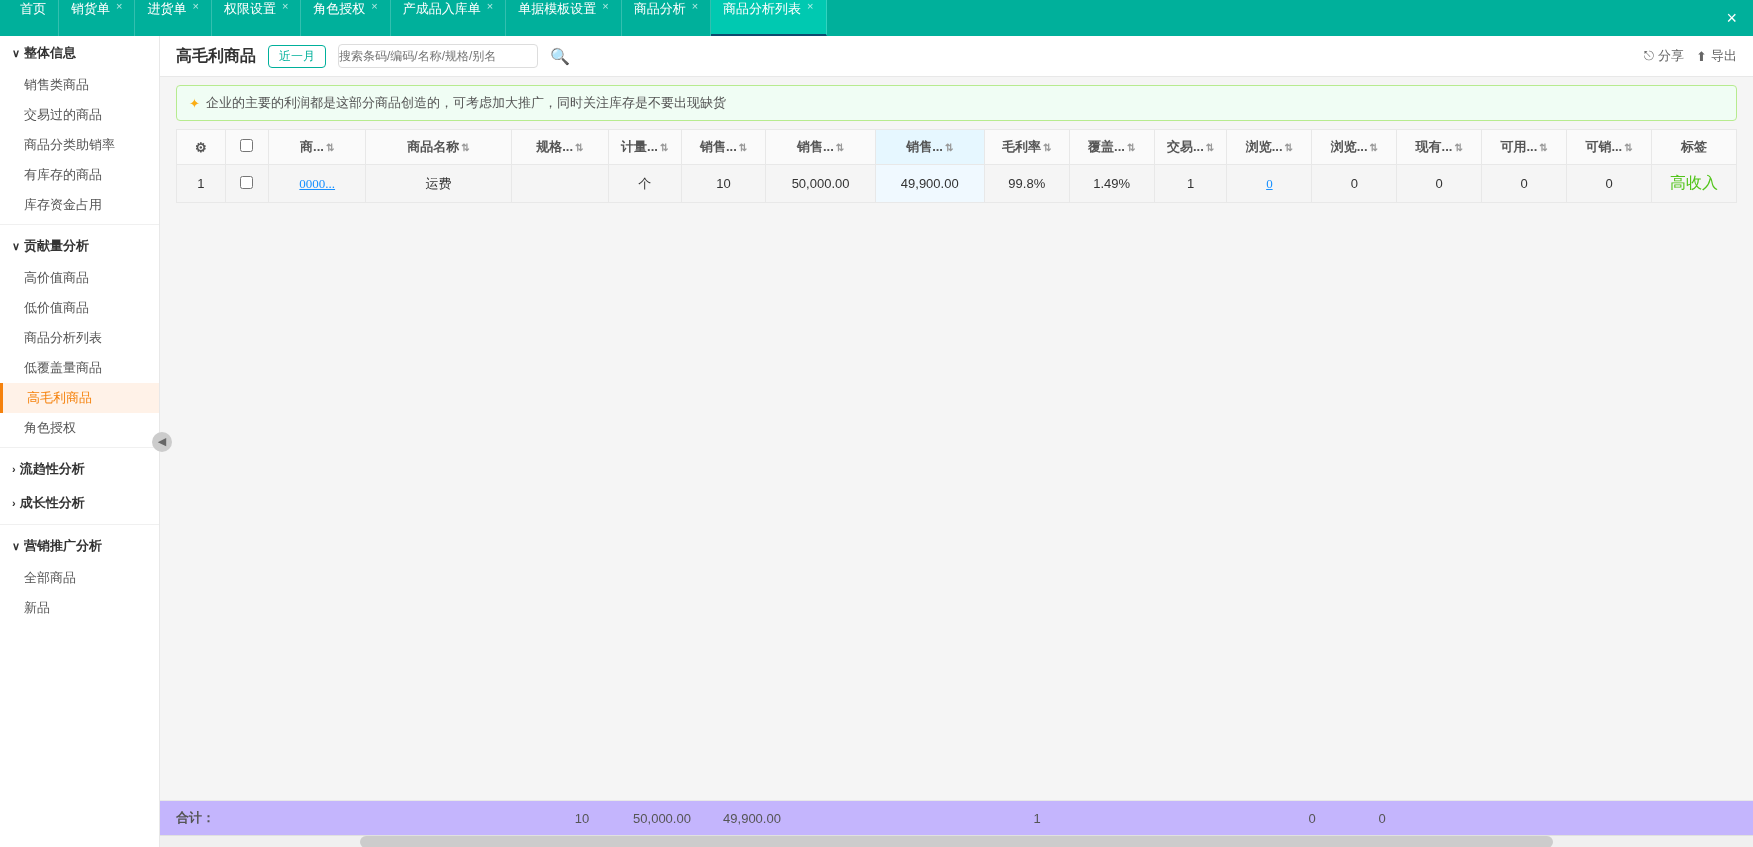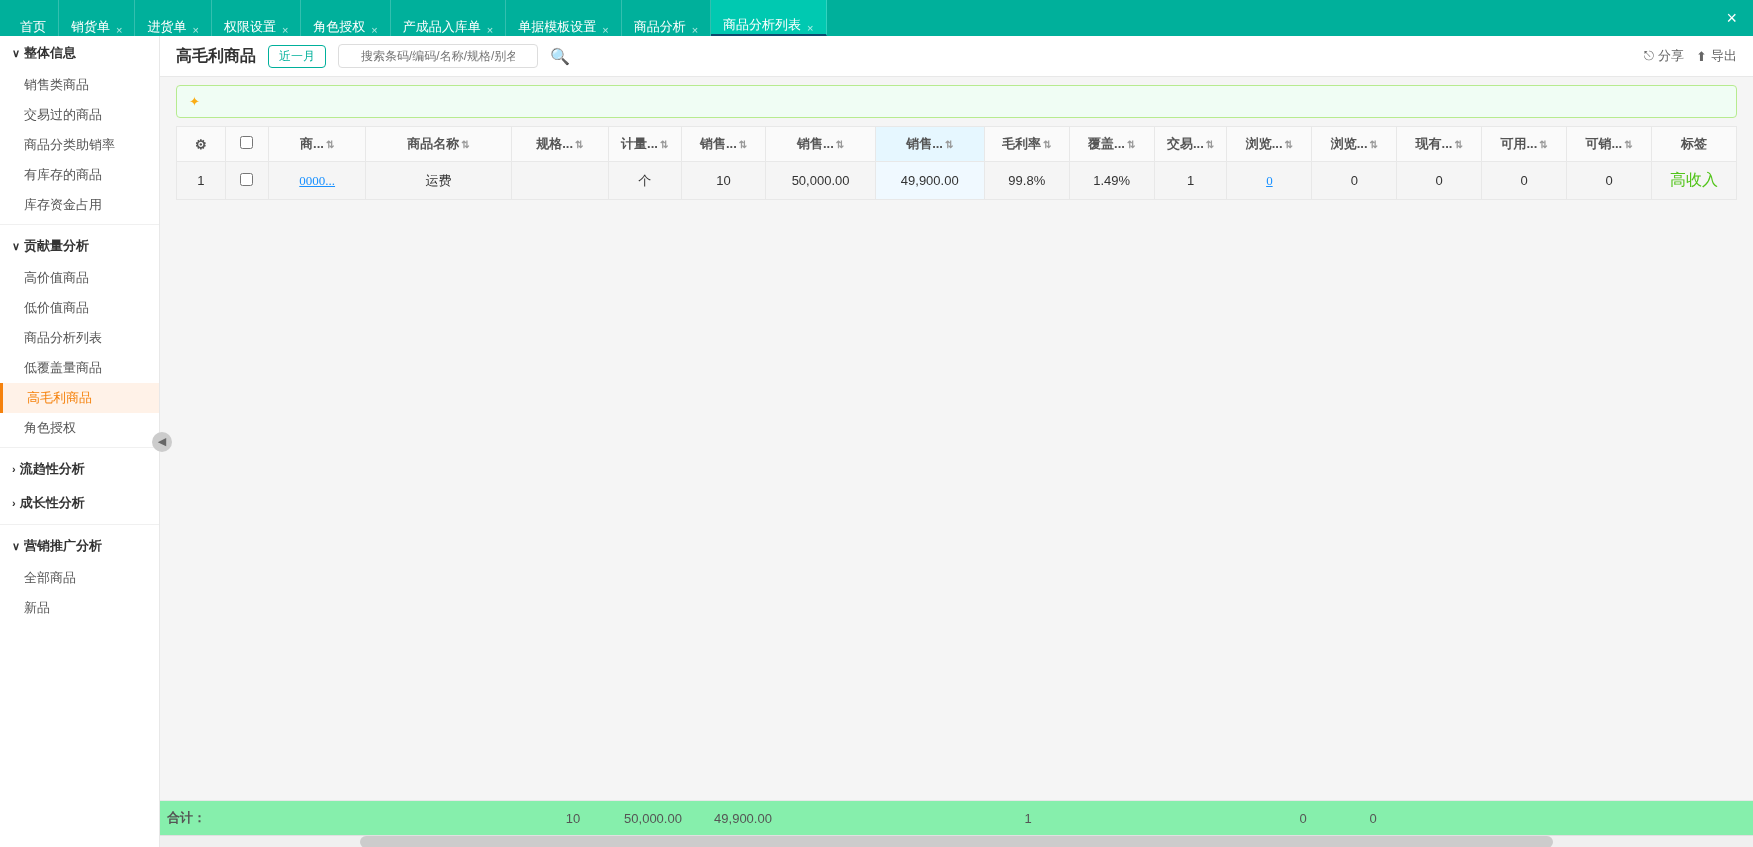--- a/index.html
+++ b/index.html
@@ -3,21 +3,21 @@
   <meta charset="utf-8">
   <style>
     * { box-sizing: border-box; margin: 0; padding: 0; font-family: 'Microsoft YaHei', Arial, sans-serif; font-size: 13px; }
     body { background: #f5f5f5; overflow: hidden; height: 847px; display: flex; flex-direction: column; }
 
     
     .tab-bar {
       display: flex; align-items: center; background: #00b09b; height: 36px; padding: 0 8px; flex-shrink: 0;
     }
     .tab-item {
-      display: flex; align-items: flex-end; padding: 0 12px; height: 100%; color: white; cursor: pointer;
+      display: flex; align-items: flex-start; padding: 0 12px; height: 100%; color: white; cursor: pointer;
       white-space: nowrap; font-size: 13px; border-right: 1px solid rgba(255,255,255,0.2);
     }
     .tab-item.active { background: #00c9b1; border-bottom: 2px solid #0c4a6e; }
     .tab-item .close-btn { margin-left: 6px; font-size: 11px; opacity: 0.7; }
     .tab-bar-end { margin-left: auto; color: white; font-size: 18px; cursor: pointer; padding: 0 8px; }
 
     
     .main-layout { display: flex; flex: 1; overflow: hidden; }
 
     
@@ -42,21 +42,21 @@
     .content-header {
       display: flex; align-items: center; padding: 8px 16px; background: white;
       border-bottom: 1px solid #e8e8e8; gap: 12px; flex-shrink: 0;
     }
     .content-title { font-size: 16px; font-weight: bold; color: #333; }
     .time-btn {
       background: white; border: 1px solid #00b09b; color: #00b09b; padding: 2px 10px;
       border-radius: 4px; cursor: pointer; font-size: 12px;
     }
     .search-box {
-      border: 1px solid #ddd; border-radius: 4px; padding: 4px 22px; outline: none;
+      border: 1px solid #ddd; border-radius: 4px; padding: 4px 0; outline: none;
       font-size: 12px; width: 200px; color: #999;
     }
     .search-icon { color: #999; cursor: pointer; font-size: 16px; }
     .header-actions { margin-left: auto; display: flex; gap: 12px; }
     .action-btn {
       display: flex; align-items: center; gap: 4px; color: #666; cursor: pointer; font-size: 13px;
     }
 
     
     .info-banner {
@@ -96,21 +96,21 @@
     .col-tag { width: 70px; }
 
     .tag-high { color: #52c41a; font-size: 16px; }
     .link-style { color: #1890ff; text-decoration: underline; cursor: pointer; font-family: Liberation Serif, serif; }
 
     .col-header-sort { display: flex; align-items: center; justify-content: center; gap: 2px; }
     .sort-icon { font-size: 10px; color: #999; }
 
     
     .footer-summary {
-      background: #86efac; border-top: 1px solid #e8e8e8; padding: 8px 7px;
+      background: #c4b5fd; border-top: 1px solid #e8e8e8; padding: 8px 16px;
       display: flex; align-items: center; font-size: 12px; color: #555; flex-shrink: 0;
     }
     .footer-label { margin-right: 16px; font-weight: bold; }
     .footer-values { display: flex; gap: 0; flex: 1; }
 
     
     .scroll-bar-area {
       height: 12px; background: #f0f0f0; border-top: 1px solid #e0e0e0; flex-shrink: 0;
     }
     .scroll-bar-inner { height: 12px; background: #ccc; border-radius: 6px; margin: 0 200px; }
@@ -256,20 +256,21 @@
         </div>
         <div class="action-btn">
           <span>⬆</span>
           <span>导出</span>
         </div>
       </div>
     </div>
 
     <div class="info-banner">
       <span class="info-icon">✦</span>
+      <span>企业的主要的利润都是这部分商品创造的，可考虑加大推广，同时关注库存是不要出现缺货</span>
     </div>
 
     <div class="table-container">
       <table class="data-table">
         <thead>
           <tr>
             <th class="col-index">
               <div class="settings-col">⚙</div>
             </th>
             <th class="col-check">

